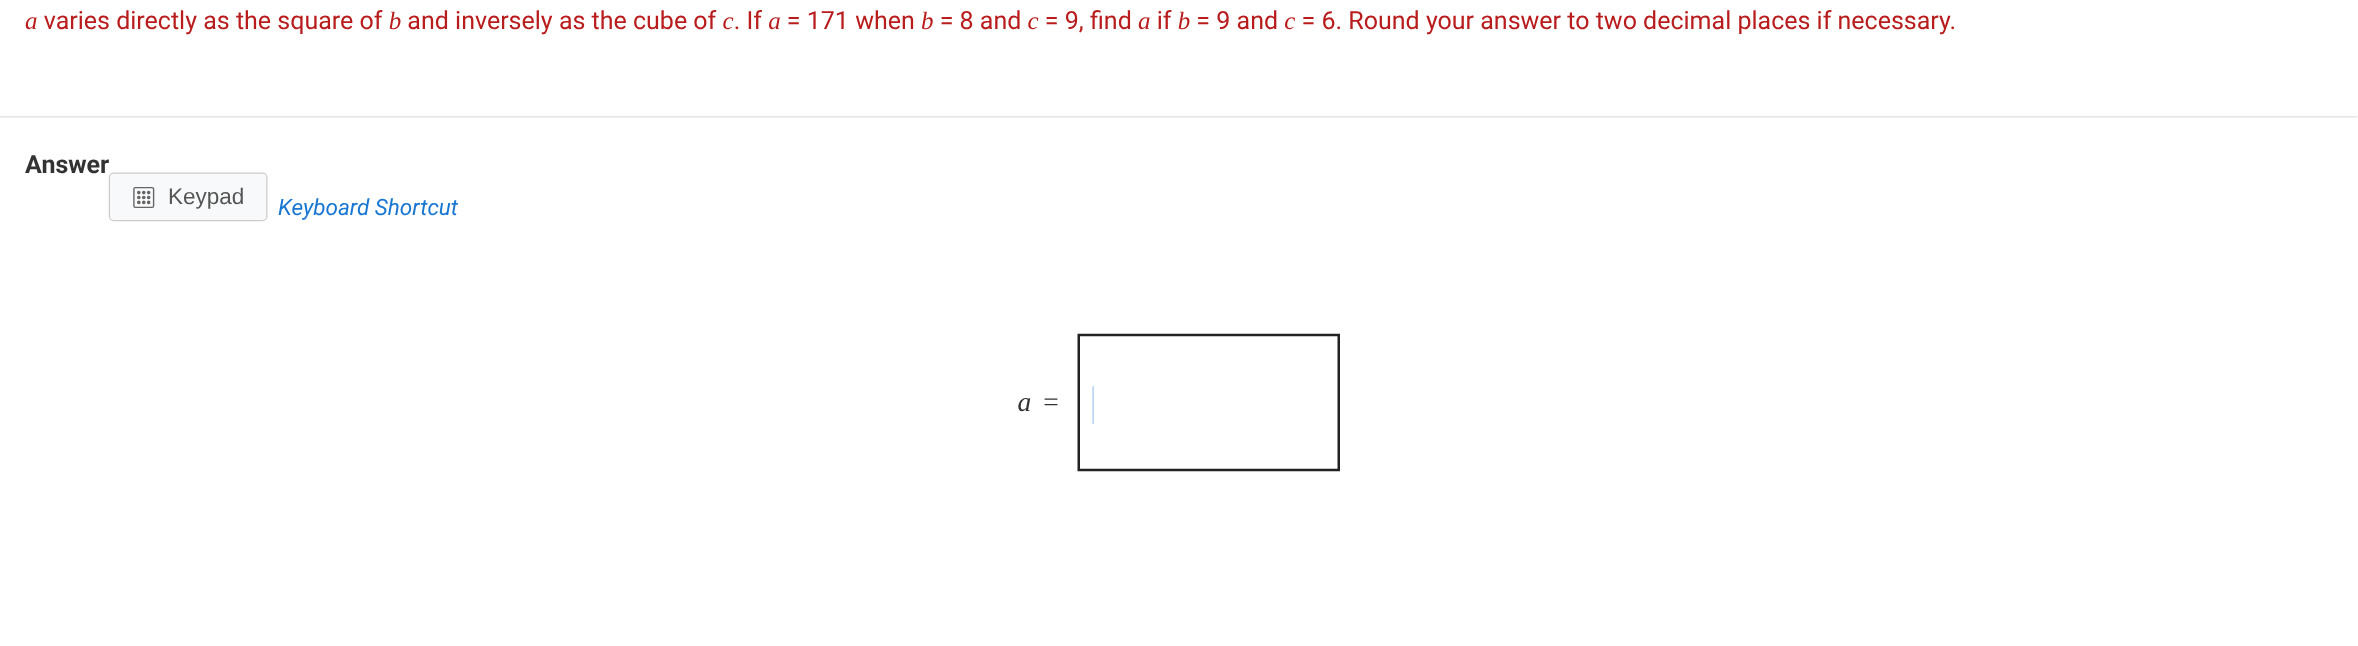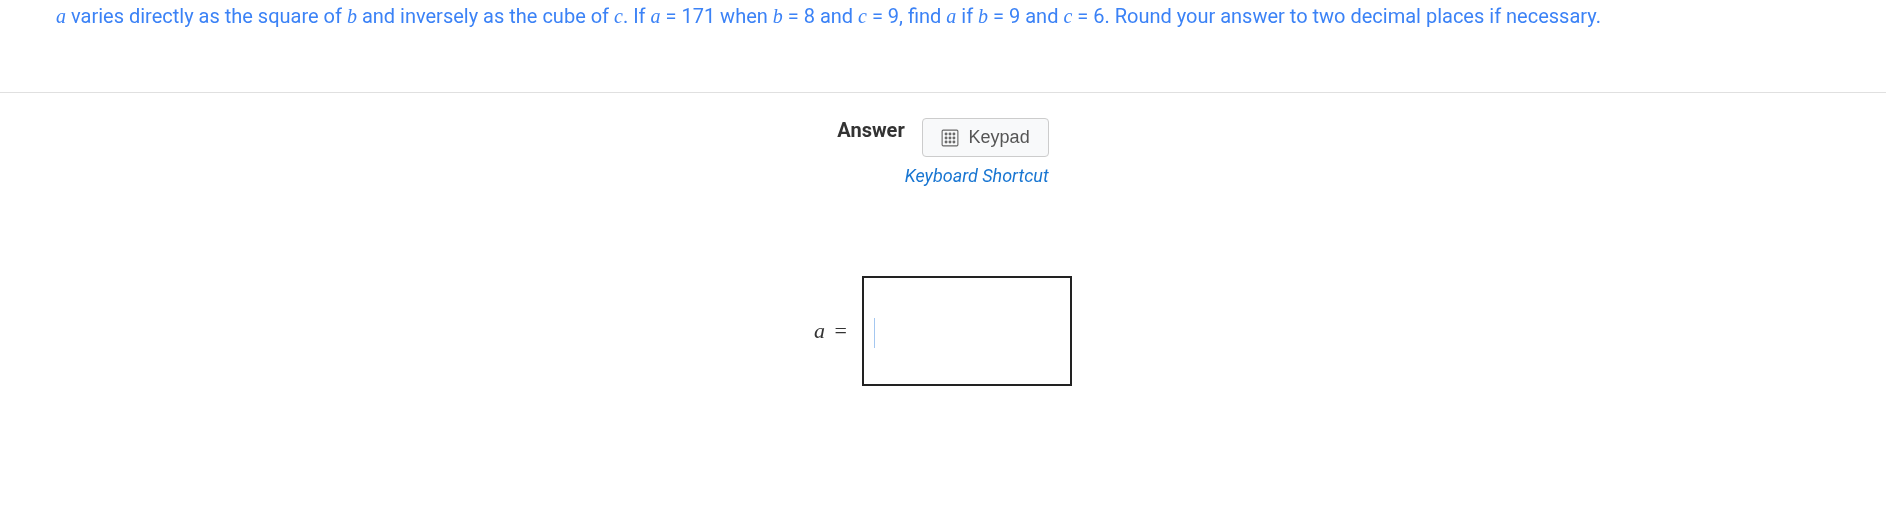--- a/index.html
+++ b/index.html
@@ -14,52 +14,52 @@
       width: 1886px;
       height: 517px;
       overflow: hidden;
     }
     .question-section {
       padding: 0 20px 30px 20px;
     }
     .question-text {
       font-size: 20px;
       line-height: 1.6;
-      color: #3b82f6;
+      color: #b91c1c;
       font-weight: 400;
-      margin-left: 36px;
     }
     .question-text .math-var {
       font-style: italic;
       font-family: 'Times New Roman', serif;
     }
     .divider {
       border: none;
       border-top: 1px solid #e0e0e0;
       margin: 30px 0 0 0;
     }
     .answer-section {
       padding: 25px 20px 0 20px;
       position: relative;
     }
     .answer-header {
       display: flex;
-      justify-content: center;
+      justify-content: flex-start;
       align-items: flex-start;
     }
     .answer-label {
       font-size: 20px;
       font-weight: 700;
       color: #333;
     }
     .right-controls {
       display: flex;
-      flex-direction: column;
+      flex-direction: row;
       align-items: flex-end;
       gap: 8px;
+      margin-top: 19px;
     }
     .keypad-button {
       display: flex;
       align-items: center;
       gap: 10px;
       padding: 8px 18px;
       border: 1px solid #ccc;
       border-radius: 4px;
       background: #f8f9fa;
       cursor: pointer;

